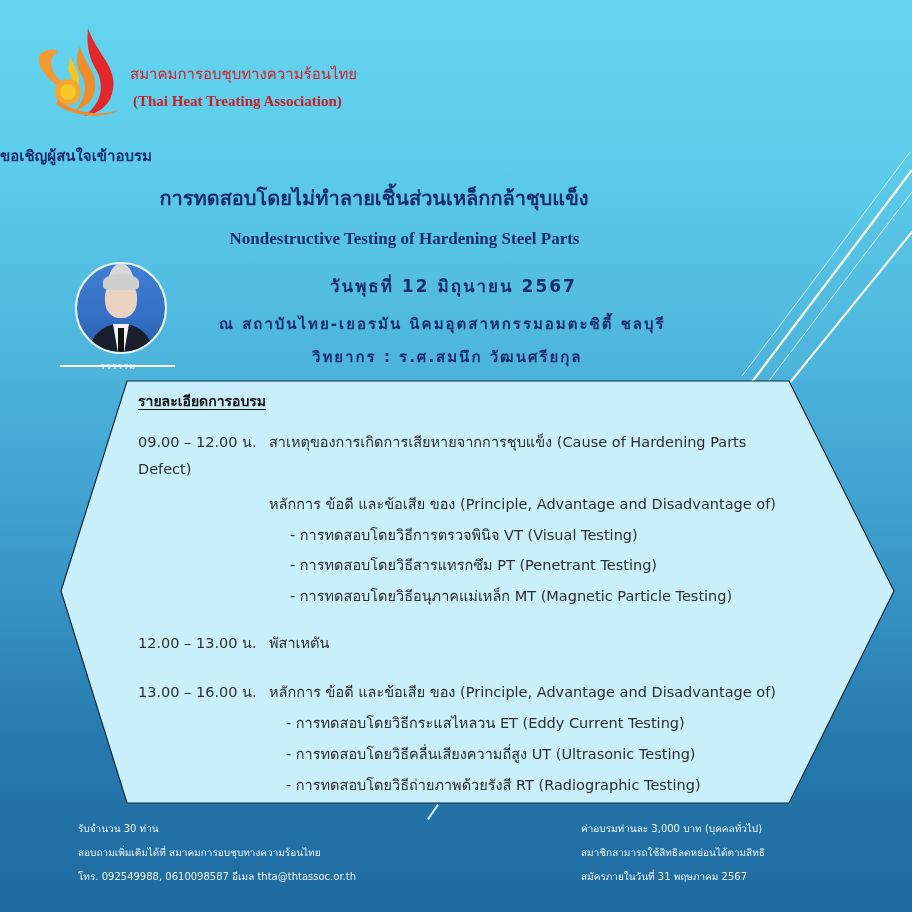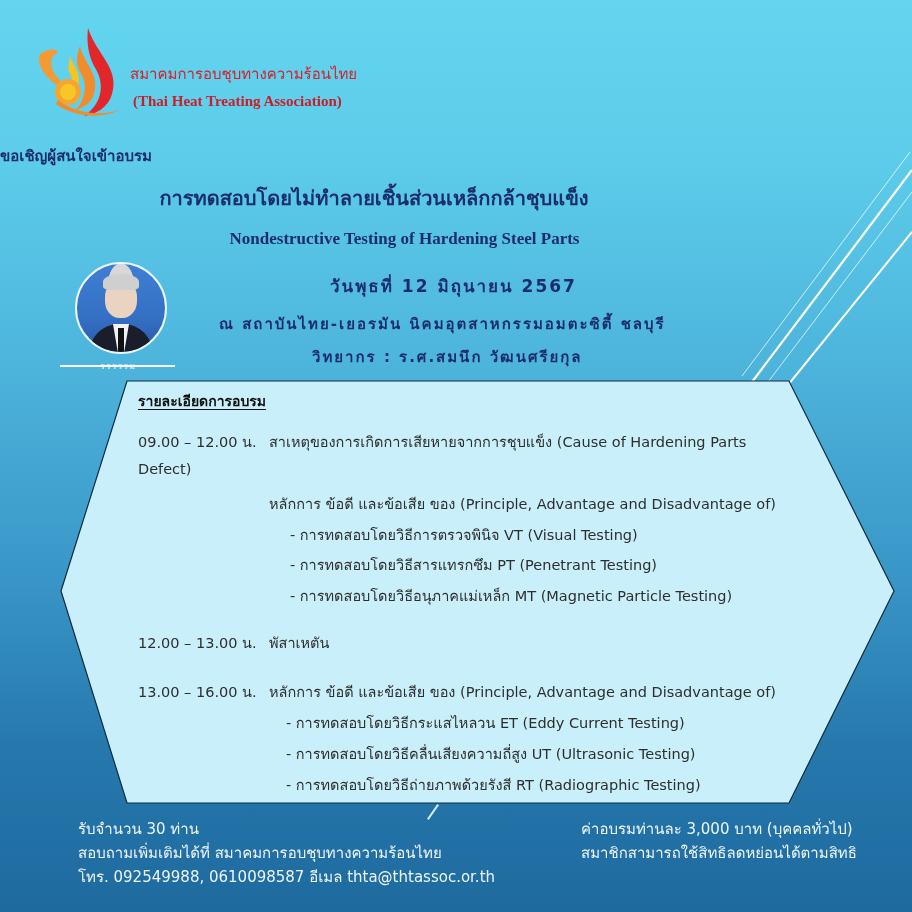--- a/index.html
+++ b/index.html
@@ -40,21 +40,21 @@
   
   .deco { left:740px; top:150px; width:172px; height:240px; }
 
   
   .hex { left:60px; top:380px; width:835px; height:424px; }
   .hex-content { left:138px; top:386px; width:680px; color:#2e2e2e; font-size:14.5px; }
   .section-title { position:absolute; left:0; top:0; font-weight:bold; font-size:14px; color:#111; text-decoration:underline; text-underline-offset:3px; white-space:nowrap; }
   .line { position:absolute; white-space:nowrap; font-size:14.5px; color:#2e2e2e; }
 
   
-  .foot { color:#eef6fb; font-size:15px; white-space:nowrap; }
+  .foot { color:#eef6fb; font-size:10px; white-space:nowrap; }
   .foot-left { left:78px; top:817px; line-height:24px; }
   .foot-right { left:581px; top:817px; line-height:24px; }
   .tick { left:432px; top:803px; width:2px; height:18px; background:#cfe9f5; transform:rotate(35deg); }
 </style>
 </head>
 <body>
 
 <svg class="abs logo" viewBox="0 0 90 96">
   <path d="M52 4 C60 30 84 44 76 70 C72 84 60 90 48 92 C66 80 70 60 58 42 C54 34 50 22 52 4Z" fill="#e3262a"></path>
   <path d="M44 22 C48 40 64 50 58 70 C55 80 46 84 40 86 C50 74 52 60 44 48 C40 42 40 32 44 22Z" fill="#f28b2b"></path>
@@ -119,13 +119,14 @@
 <div class="abs tick"></div>
 
 <div class="abs foot foot-left">
   <div>รับจำนวน 30 ท่าน</div>
   <div>สอบถามเพิ่มเติมได้ที่ สมาคมการอบชุบทางความร้อนไทย</div>
   <div>โทร. 092549988, 0610098587 อีเมล thta@thtassoc.or.th</div>
 </div>
 <div class="abs foot foot-right">
   <div>ค่าอบรมท่านละ 3,000 บาท (บุคคลทั่วไป)</div>
   <div>สมาชิกสามารถใช้สิทธิลดหย่อนได้ตามสิทธิ</div>
+  <div>สมัครภายในวันที่  31 พฤษภาคม 2567</div>
 </div>
 
 </body></html>

